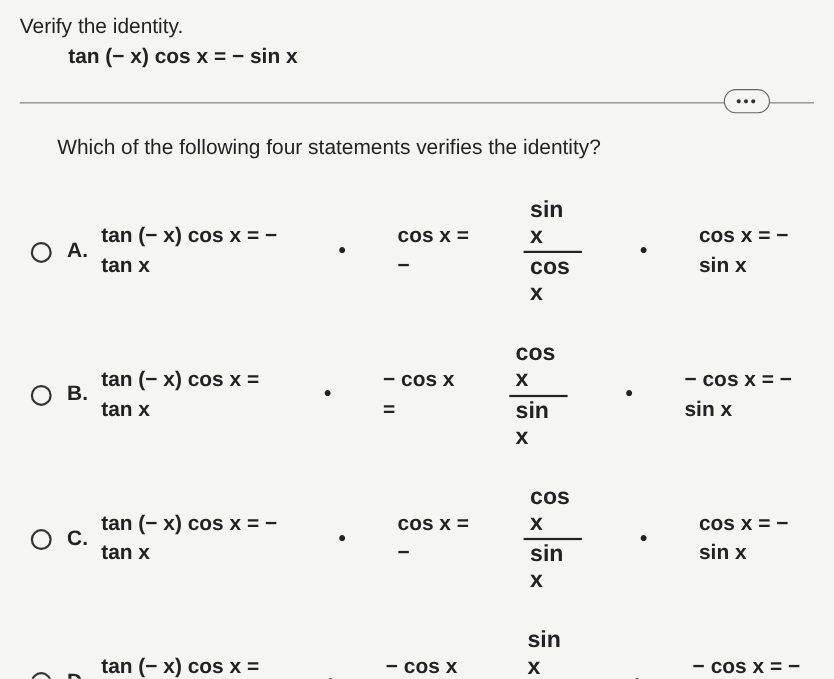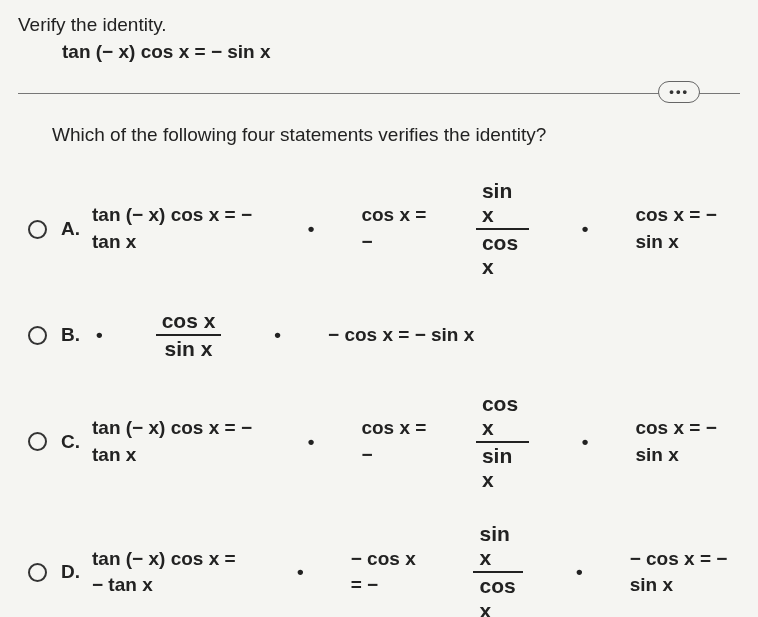--- a/index.html
+++ b/index.html
@@ -132,21 +132,23 @@
     </span>
     <span class="dot">•</span>
     <span>cos x = − sin x</span>
   </div>
 </div>
 
 <div class="option">
   <div class="radio"></div>
   <div class="opt-label">B.</div>
   <div class="opt-content">
+    <span>tan (− x) cos x = tan x</span>
     <span class="dot">•</span>
+    <span>− cos x =</span>
     <span class="frac">
       <span class="num">cos x</span>
       <span class="den">sin x</span>
     </span>
     <span class="dot">•</span>
     <span>− cos x = − sin x</span>
   </div>
 </div>
 
 <div class="option">

